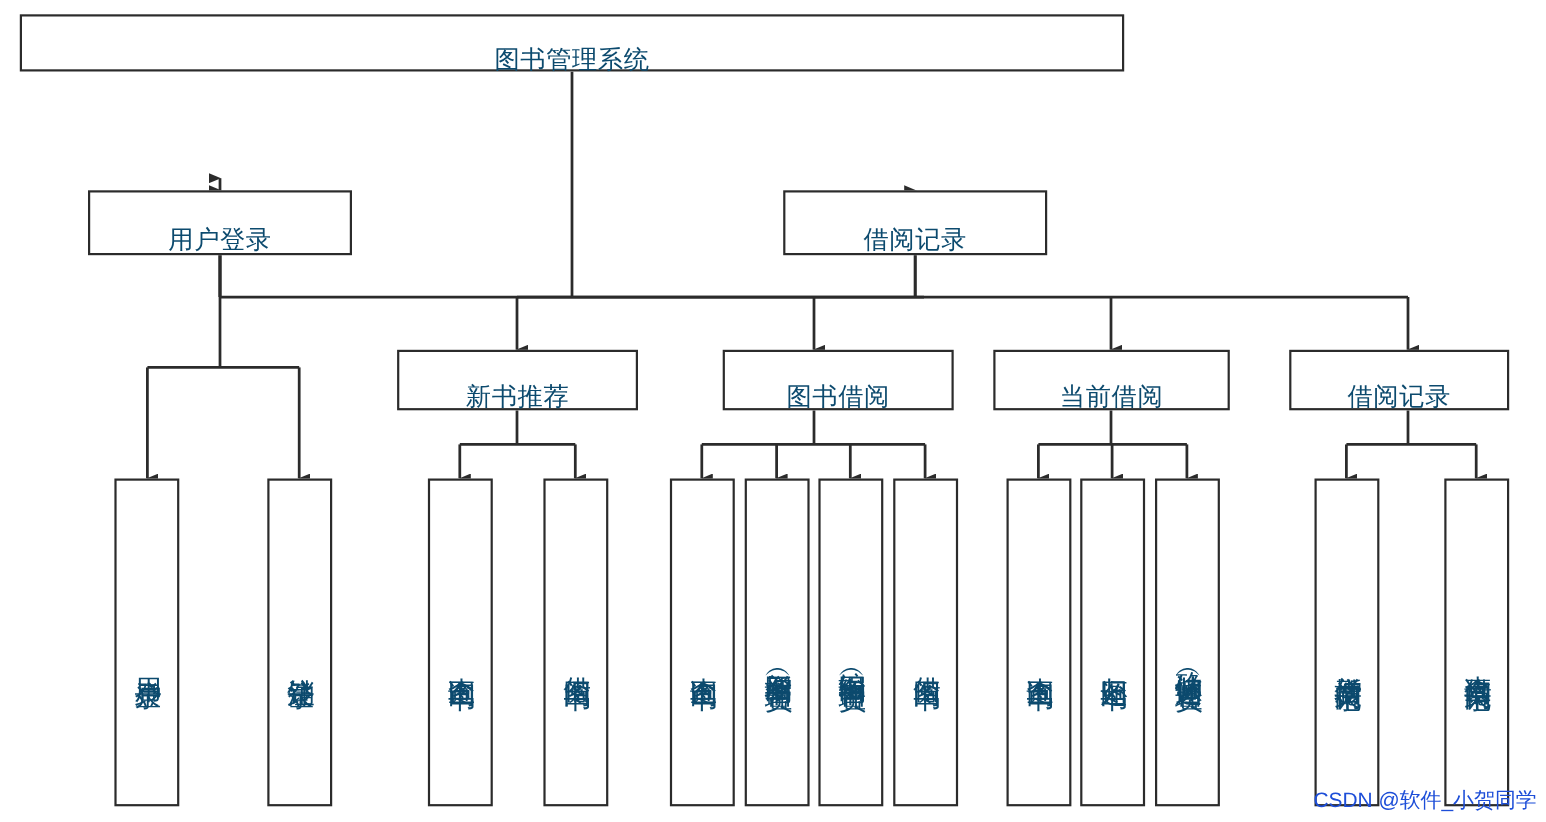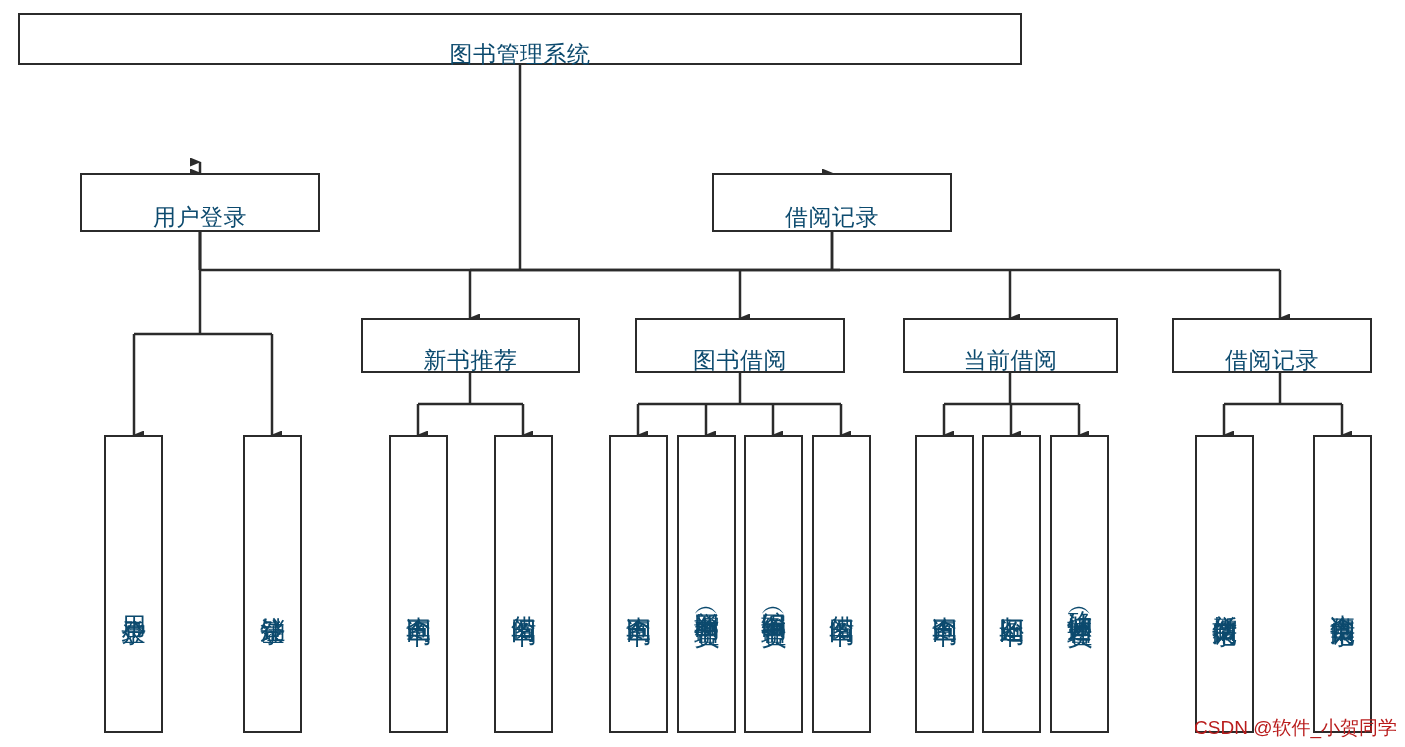--- a/index.html
+++ b/index.html
@@ -64,21 +64,21 @@
     line-height: 1.18;
     letter-spacing: 2px;
     white-space: nowrap;
     max-height: 100%;
   }
   #watermark {
     position: absolute;
     right: 8px;
     bottom: 6px;
     font-size: 19px;
-    color: #b91c1c;
+    color: #1d4ed8;
     white-space: nowrap;
     z-index: 5;
   }
 </style>
 </head>
 <body>
 
 <div id="diagram-root">
 
   <svg id="wires" viewBox="0 0 1405 747" width="1405" height="747" xmlns="http://www.w3.org/2000/svg">
@@ -142,21 +142,21 @@
   </div>
 
   <div class="node horizontal" style="left:712px; top:173px; width:240px; height:59px;">
     <span class="node-label">借阅记录</span>
   </div>
 
   <div class="node horizontal" style="left:361px; top:318px; width:219px; height:55px;font-family:Liberation Serif, serif;">
     <span class="node-label">新书推荐</span>
   </div>
 
-  <div class="node horizontal" style="left:635px; top:318px; width:210px; height:55px;">
+  <div class="node horizontal" style="left:657px; top:318px; width:210px; height:55px;">
     <span class="node-label">图书借阅</span>
   </div>
 
   <div class="node horizontal" style="left:903px; top:318px; width:215px; height:55px;">
     <span class="node-label">当前借阅</span>
   </div>
 
   <div class="node horizontal" style="left:1172px; top:318px; width:200px; height:55px;">
     <span class="node-label">借阅记录</span>
   </div>

